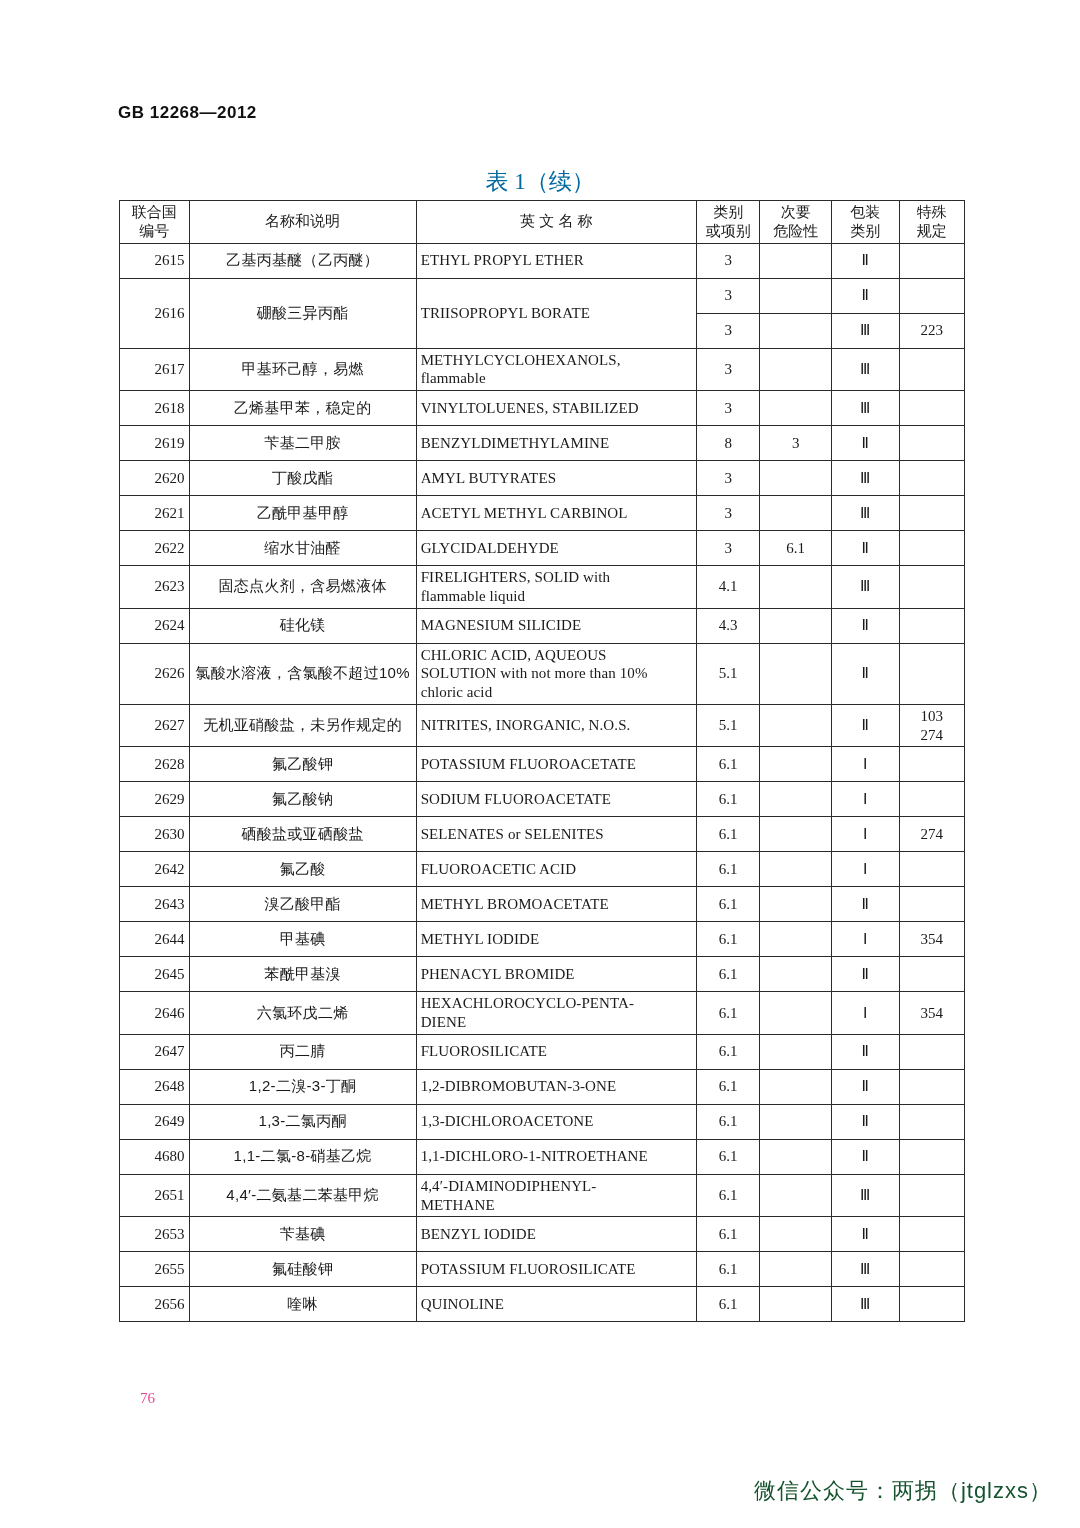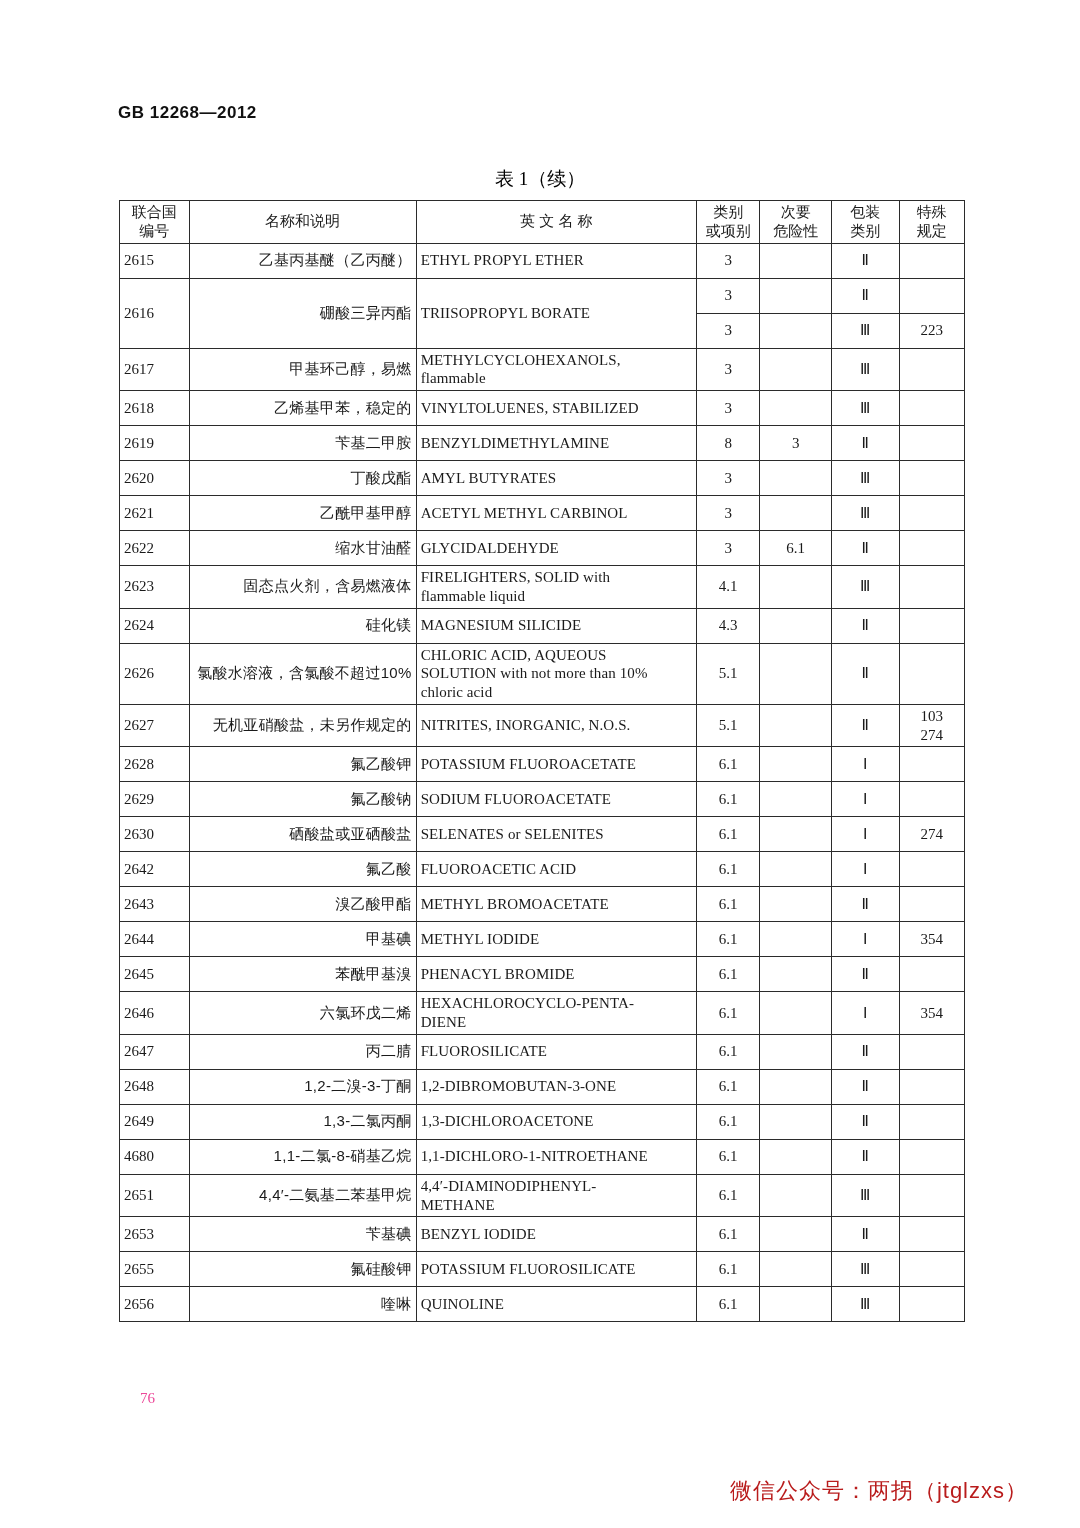--- a/index.html
+++ b/index.html
@@ -29,23 +29,23 @@
     font-size: 17px;
     letter-spacing: 0.5px;
     color: #111;
   }
   .table-caption {
     position: absolute;
     top: 166px;
     left: 0;
     width: 1080px;
     text-align: center;
-    font-size: 19px;
-    font-family: "Liberation Serif", serif;
-    color: #000000;
+    font-size: 23px;
+    font-family: "Liberation Serif", serif;
+    color: #0369a1;
   }
   .tbl-wrap {
     position: absolute;
     top: 200px;
     left: 119px;
     width: 846px;
     border-radius: 25px;
   }
   table.main {
     border-collapse: collapse;
@@ -74,26 +74,26 @@
     text-align: center;
     font-family: "Liberation Sans", sans-serif;
     font-size: 14.5px;
     line-height: 1.45;
     padding: 6px 2px;
   }
   .hdr-cn {
     font-family: "Liberation Sans", sans-serif;
   }
   td.num {
-    text-align: left;
+    text-align: right;
     font-family: "Liberation Serif", serif;
     font-size: 15px;
   }
   td.cn {
-    text-align: right;
+    text-align: center;
     padding-left: 12px;
     font-family: "Liberation Sans", sans-serif;
     font-size: 14.5px;
     letter-spacing: 0.3px;
   }
   td.en {
     text-align: left;
     padding-left: 8px;
     font-family: "Liberation Serif", serif;
     font-size: 15px;
@@ -109,25 +109,25 @@
   .page-number {
     position: absolute;
     left: 140px;
     top: 1390px;
     font-size: 15px;
     font-family: "Liberation Serif", serif;
     color: #ec4899;
   }
   .watermark {
     position: absolute;
-    right: 52px;
+    right: 28px;
     bottom: 22px;
     font-family: "Liberation Sans", sans-serif;
     font-size: 22px;
-    color: #b91c1c;
+    color: #14532d;
     letter-spacing: 1px;
     margin-left: 25px;
   }
   .two-line {
     line-height: 1.35;
   }
 </style>
 </head>
 <body>
 

